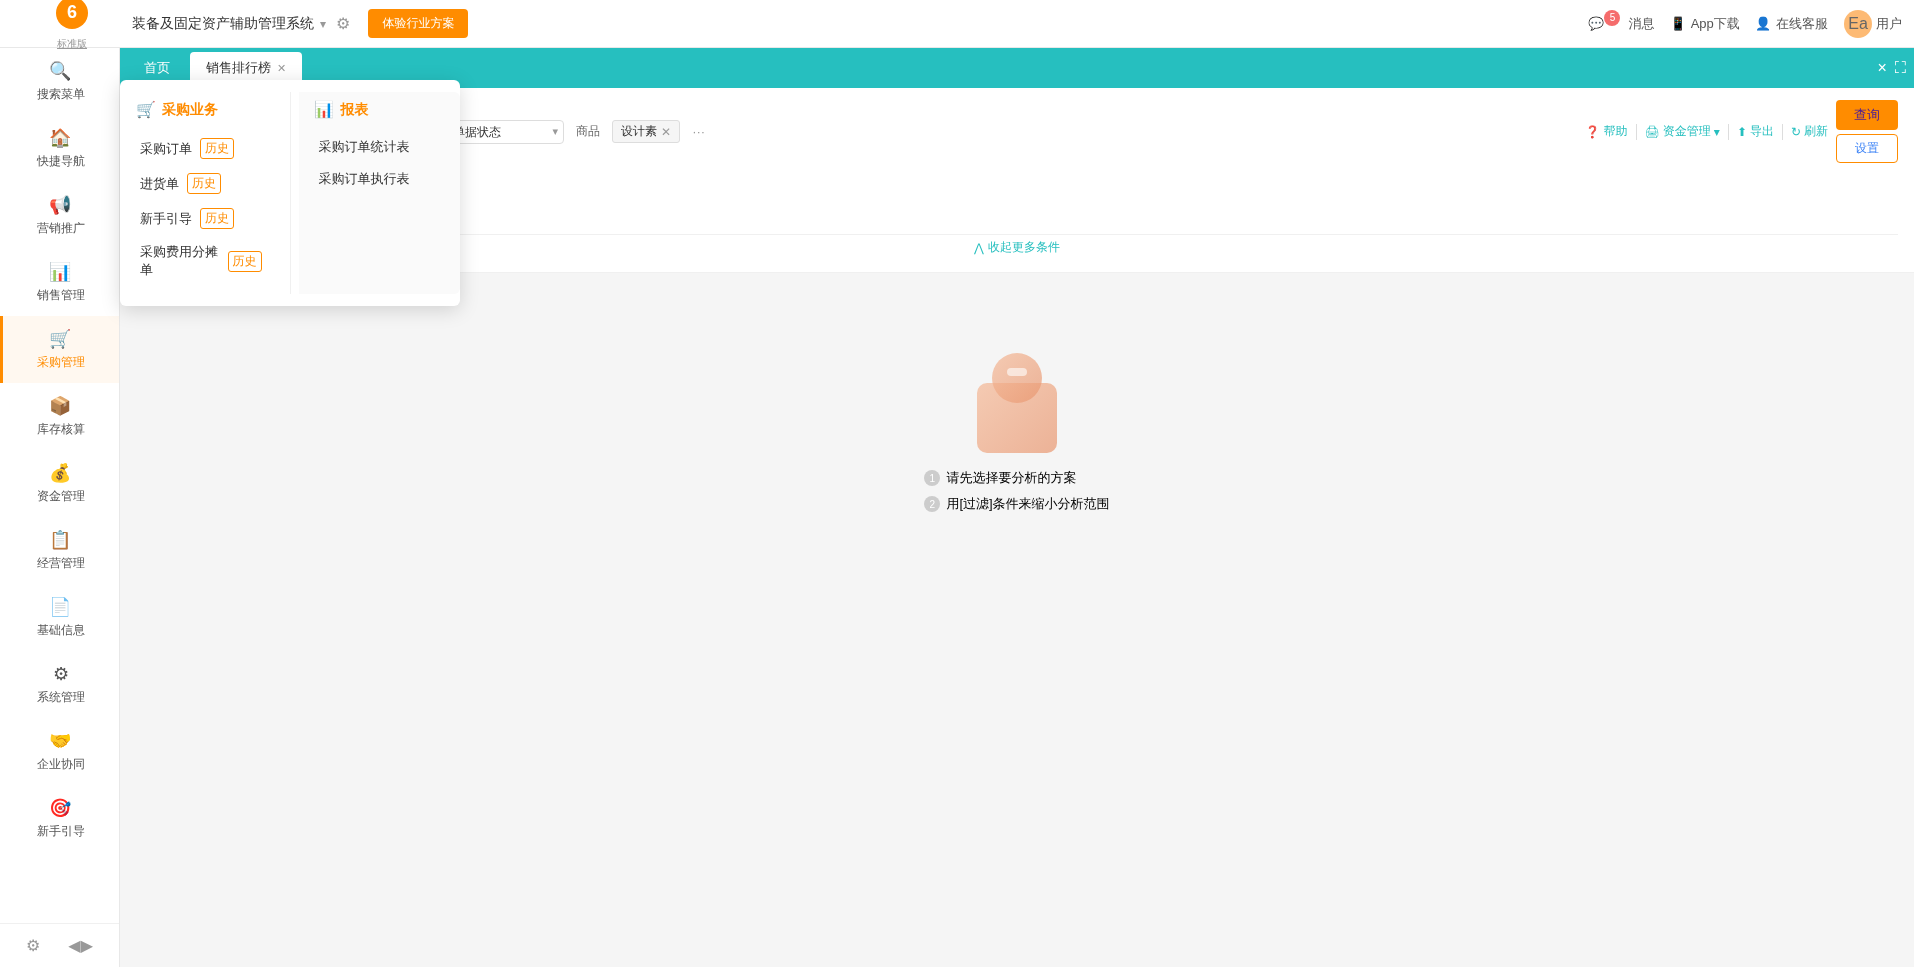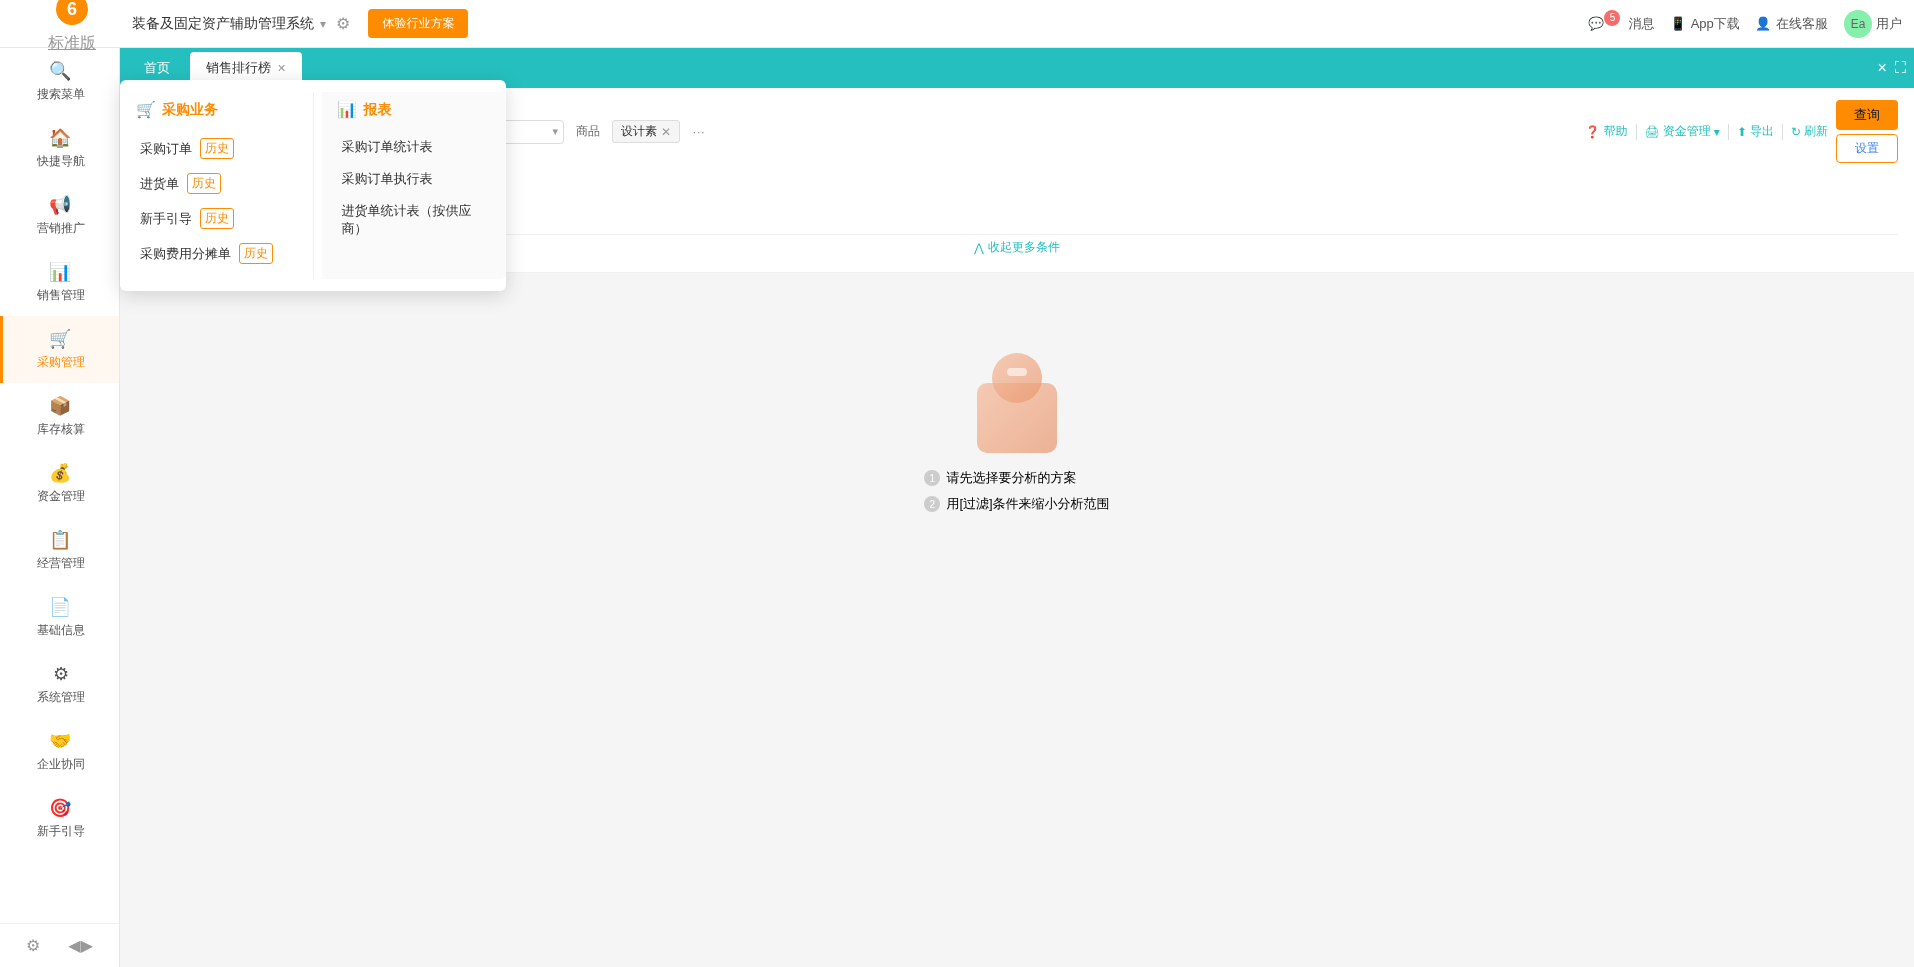--- a/index.html
+++ b/index.html
@@ -23,21 +23,21 @@
       align-items: center;
       justify-content: center;
     }
     .logo-icon {
       width: 32px; height: 32px;
       background: #ff8c00;
       border-radius: 50%;
       display: flex; align-items: center; justify-content: center;
       color: white; font-size: 18px; font-weight: bold;
     }
-    .logo-subtitle { font-size: 16px; color: #999; margin-top: 8px; text-decoration: underline; }
+    .logo-subtitle { font-size: 10px; color: #999; margin-top: 8px; text-decoration: underline; }
     .system-title-area {
       display: flex; align-items: center; gap: 6px;
       margin-left: 0; flex: 1;
     }
     .system-title { font-size: 14px; color: #333; }
     .title-arrow { color: #999; font-size: 12px; }
     .gear-icon-btn { color: #999; cursor: pointer; font-size: 16px; margin-left: 4px; }
     .experience-btn {
       background: #ff8c00;
       color: white;
@@ -54,22 +54,22 @@
     .header-right-item {
       display: flex; align-items: center; gap: 4px; cursor: pointer; color: #555; font-size: 13px;
     }
     .badge {
       background: #f56c6c; color: white; border-radius: 10px;
       font-size: 10px; padding: 0 5px; min-width: 16px; height: 16px;
       display: flex; align-items: center; justify-content: center;
       position: relative; top: -6px; left: -4px;
     }
     .user-avatar {
-      width: 28px; height: 28px; background: #86efac; border-radius: 50%;
-      display: flex; align-items: center; justify-content: center; font-size: 12px; color: #666;
+      width: 28px; height: 28px; background: #fdba74; border-radius: 50%;
+      display: flex; align-items: center; justify-content: center; font-size: 16px; color: #666;
     }
 
     
     .app-body { display: flex; height: calc(100vh - 48px); }
 
     
     .sidebar {
       width: 120px; background: #fff; border-right: 1px solid #e8e8e8;
       display: flex; flex-direction: column;
       overflow-y: auto; flex-shrink: 0;
@@ -124,21 +124,21 @@
       border: 1px solid #ddd; border-radius: 4px; padding: 4px 24px 4px 8px;
       font-size: 12px; color: #333; background: white; min-width: 120px; cursor: pointer;
       appearance: none; position: relative;
     }
     .select-wrapper { position: relative; display: inline-flex; align-items: center; }
     .select-wrapper::after { content: '▾'; position: absolute; right: 6px; color: #999; pointer-events: none; font-size: 11px; }
     .toolbar-right { margin-left: auto; display: flex; align-items: center; gap: 8px; }
     .toolbar-btn { color: #26bfbf; font-size: 12px; cursor: pointer; display: flex; align-items: center; gap: 3px; }
     .divider-v { width: 1px; height: 16px; background: #ddd; }
     .query-btn {
-      background: #ff8c00; color: #0f172a; border: none; border-radius: 4px;
+      background: #ff8c00; color: #4c1d95; border: none; border-radius: 4px;
       padding: 6px 18px; font-size: 13px; cursor: pointer; text-align: center;
     }
     .set-btn {
       background: #fff; color: #3b82f6; border: 1px solid #ff8c00; border-radius: 4px;
       padding: 5px 14px; font-size: 12px; cursor: pointer;
     }
     .action-buttons { display: flex; flex-direction: column; gap: 4px; }
     .collapse-btn {
       display: flex; align-items: center; justify-content: center;
       gap: 4px; color: #26bfbf; font-size: 12px; cursor: pointer;
@@ -408,18 +408,15 @@
       <div class="dropdown-col-title">
         <span class="dropdown-col-title-icon">📊</span>
         <span>报表</span>
       </div>
       <div class="dropdown-item">
         <span>采购订单统计表</span>
       </div>
       <div class="dropdown-item">
         <span>采购订单执行表</span>
       </div>
-      <div class="dropdown-item">
-        <span>进货单统计表（按供应商）</span>
-      </div>
     </div>
   </div>
 </div>
 
 </body></html>

